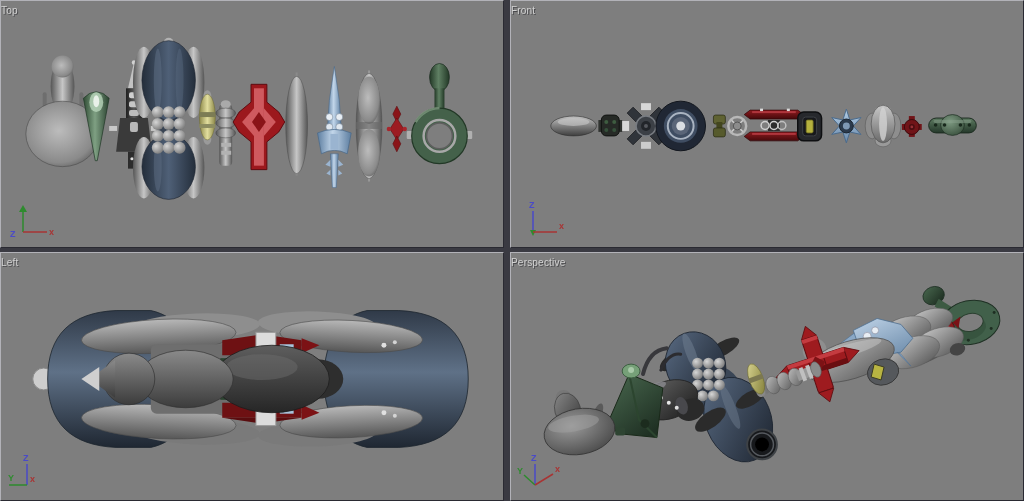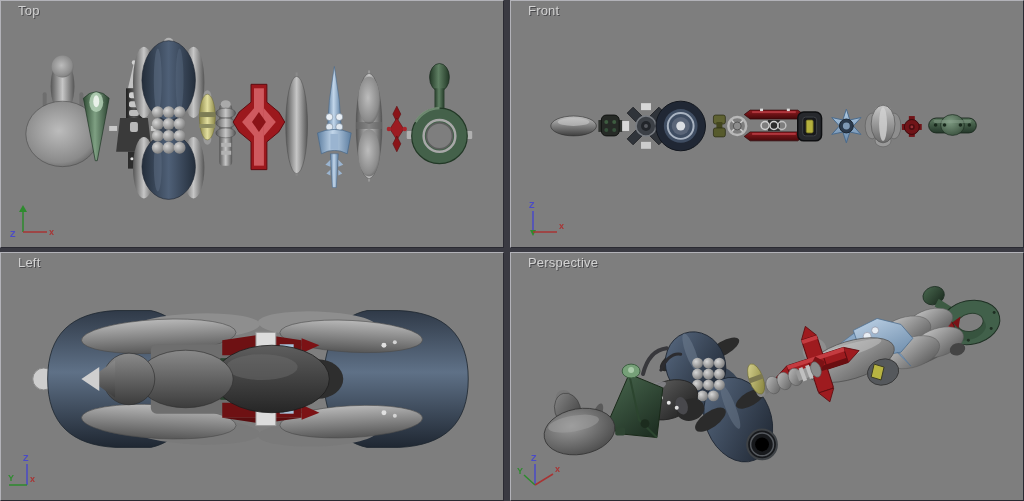--- a/index.html
+++ b/index.html
@@ -13,21 +13,21 @@
     border-top:1px solid var(--viewport-border-light,#b6b6bc);
     border-left:1px solid var(--viewport-border-light,#b6b6bc);
     border-right:1px solid var(--viewport-border-dark,#2a2a32);
     border-bottom:1px solid var(--viewport-border-dark,#2a2a32);
   }
   #vp-top{left:0;top:0;width:504px;height:248px;}
   #vp-front{left:510px;top:0;width:514px;height:248px;}
   #vp-left{left:0;top:252px;width:504px;height:249px;}
   #vp-persp{left:510px;top:252px;width:514px;height:249px;}
   .vp-label{
-    position:absolute;top:3px;left:17px;font-size:13px;line-height:13px;
+    position:absolute;top:3px;left:0;font-size:10px;line-height:13px;
     color:var(--label-text,#d2d2d2);text-shadow:1px 1px 0 rgba(30,30,34,.55);
     letter-spacing:.2px;user-select:none;
   }
   svg.scene{position:absolute;left:0;top:0;width:100%;height:100%;display:block;}
   svg.gizmo{position:absolute;left:6px;bottom:5px;display:block;}
   .gz-txt{font-size:9px;font-weight:bold;font-family:"Liberation Sans",sans-serif;}
 </style>
 </head>
 <body>
 

